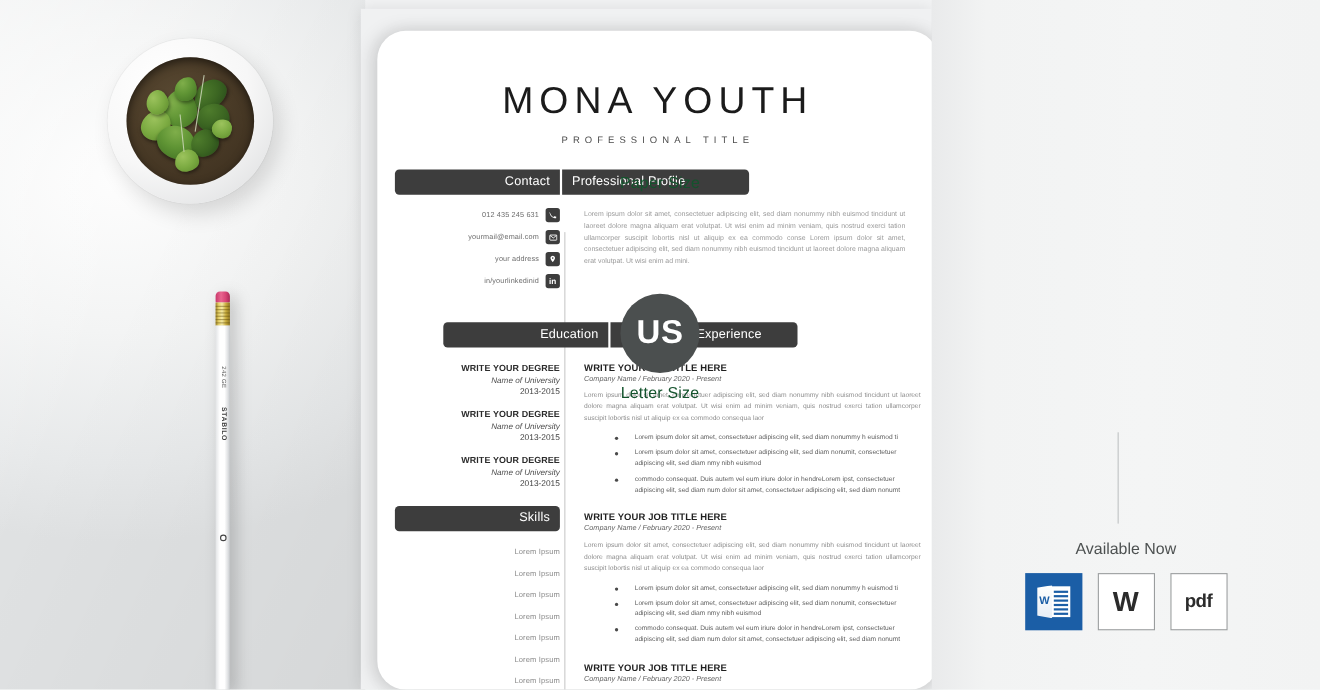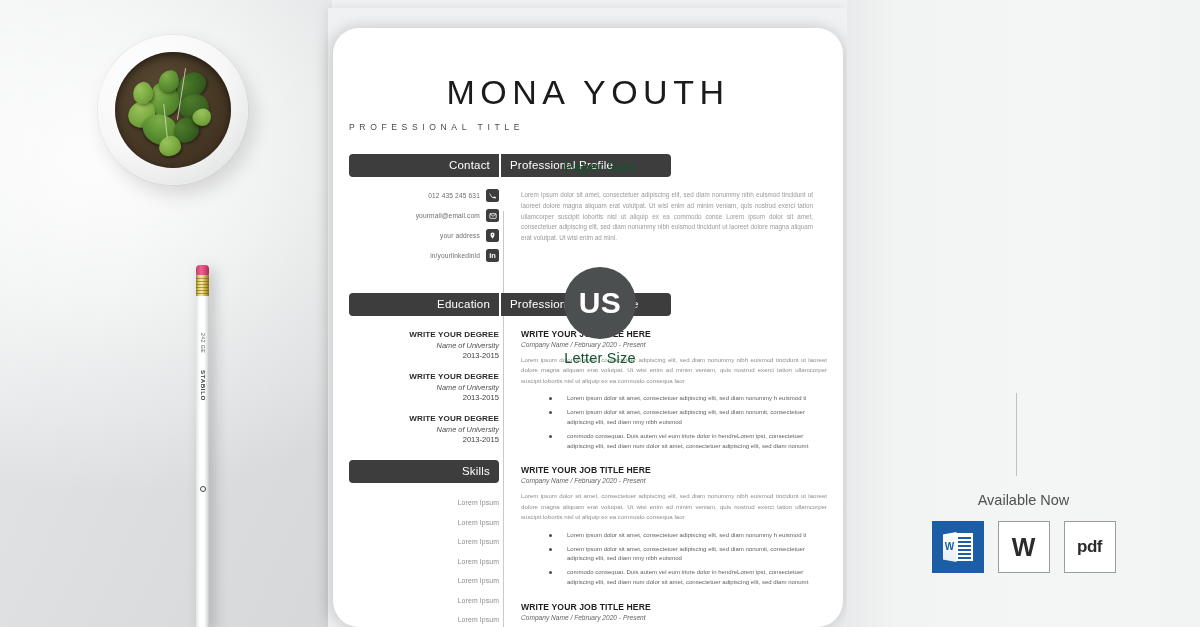--- a/index.html
+++ b/index.html
@@ -95,40 +95,41 @@
   }
 
   
   .page-back {
     position: absolute; left: 328px; top: 8px;
     width: 519px; height: 619px;
     background: #f0f1f2;
     box-shadow: 0 0 14px rgba(0,0,0,.10);
   }
   .page {
-    position: absolute; left: 333px; top: 28px;
+    position: absolute; left: 343px; top: 28px;
     width: 510px; height: 599px;
     background: #ffffff;
     box-shadow: -4px 0 16px rgba(0,0,0,.13), 5px 3px 18px rgba(0,0,0,.09);
     overflow: hidden;
     border-radius: 26px;
   }
   .page-inner { padding: 0 16px; position: relative; height: 100%; }
 
   
   .name {
     text-align: center;
     font-size: 34px;
     letter-spacing: 5.5px;
     color: #1b1b1b;
     font-weight: 300;
     margin-top: 45px;
     font-family: "Liberation Sans", sans-serif;
   }
   .subtitle {
+    text-align: center;
     font-size: 8.6px;
     letter-spacing: 4.6px;
     color: #4b4b4b;
     margin-top: 10px;
     font-weight: 400;
   }
 
   
   .bars-row { display: flex; margin-top: 22px; position: relative; }
   .bar {
@@ -364,21 +365,21 @@
                 <span style="font-size:7.5px;font-weight:700;line-height:1;">in</span>
               </span>
             </div>
           </div>
         </div>
         <div class="col-right">
           <div class="profile-p">Lorem ipsum dolor sit amet, consectetuer adipiscing elit, sed diam nonummy nibh euismod tincidunt ut laoreet dolore magna aliquam erat volutpat. Ut wisi enim ad minim veniam, quis nostrud exerci tation ullamcorper suscipit lobortis nisl ut aliquip ex ea commodo conse Lorem ipsum dolor sit amet, consectetuer adipiscing elit, sed diam nonummy nibh euismod tincidunt ut laoreet dolore magna aliquam erat volutpat. Ut wisi enim ad mini.</div>
         </div>
       </div>
 
-      <div class="bars-row" style="margin-top:24px;">
+      <div class="bars-row" style="margin-top:24px;margin-left:44px;">
         <div class="bar left">Education</div>
         <div class="bar right">Professional Experience</div>
       </div>
 
       <div class="cols">
         <div class="col-left">
           <div class="edu-list">
             <div class="edu-item">
               <div class="edu-deg">WRITE YOUR DEGREE</div>
               <div class="edu-uni">Name of University</div>

